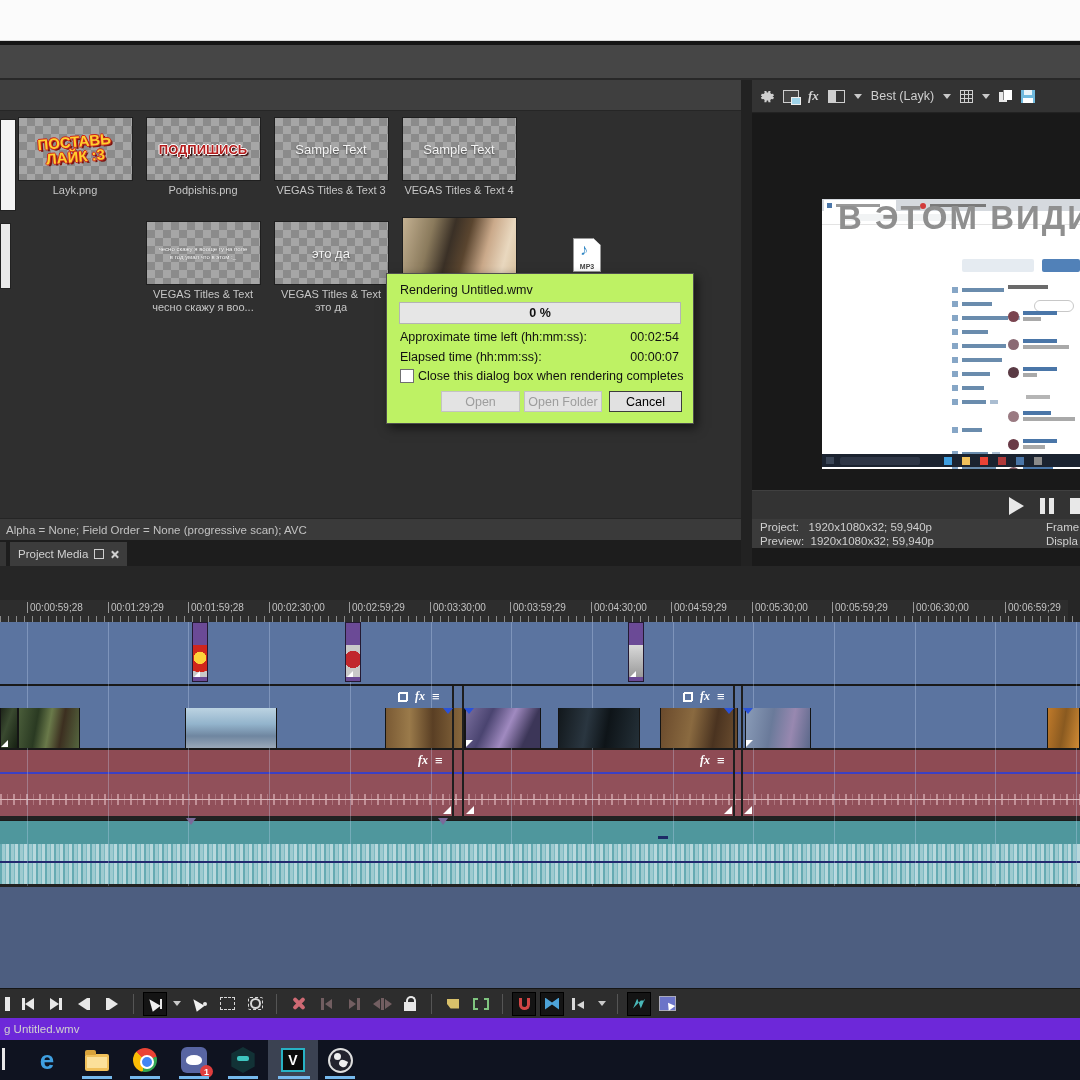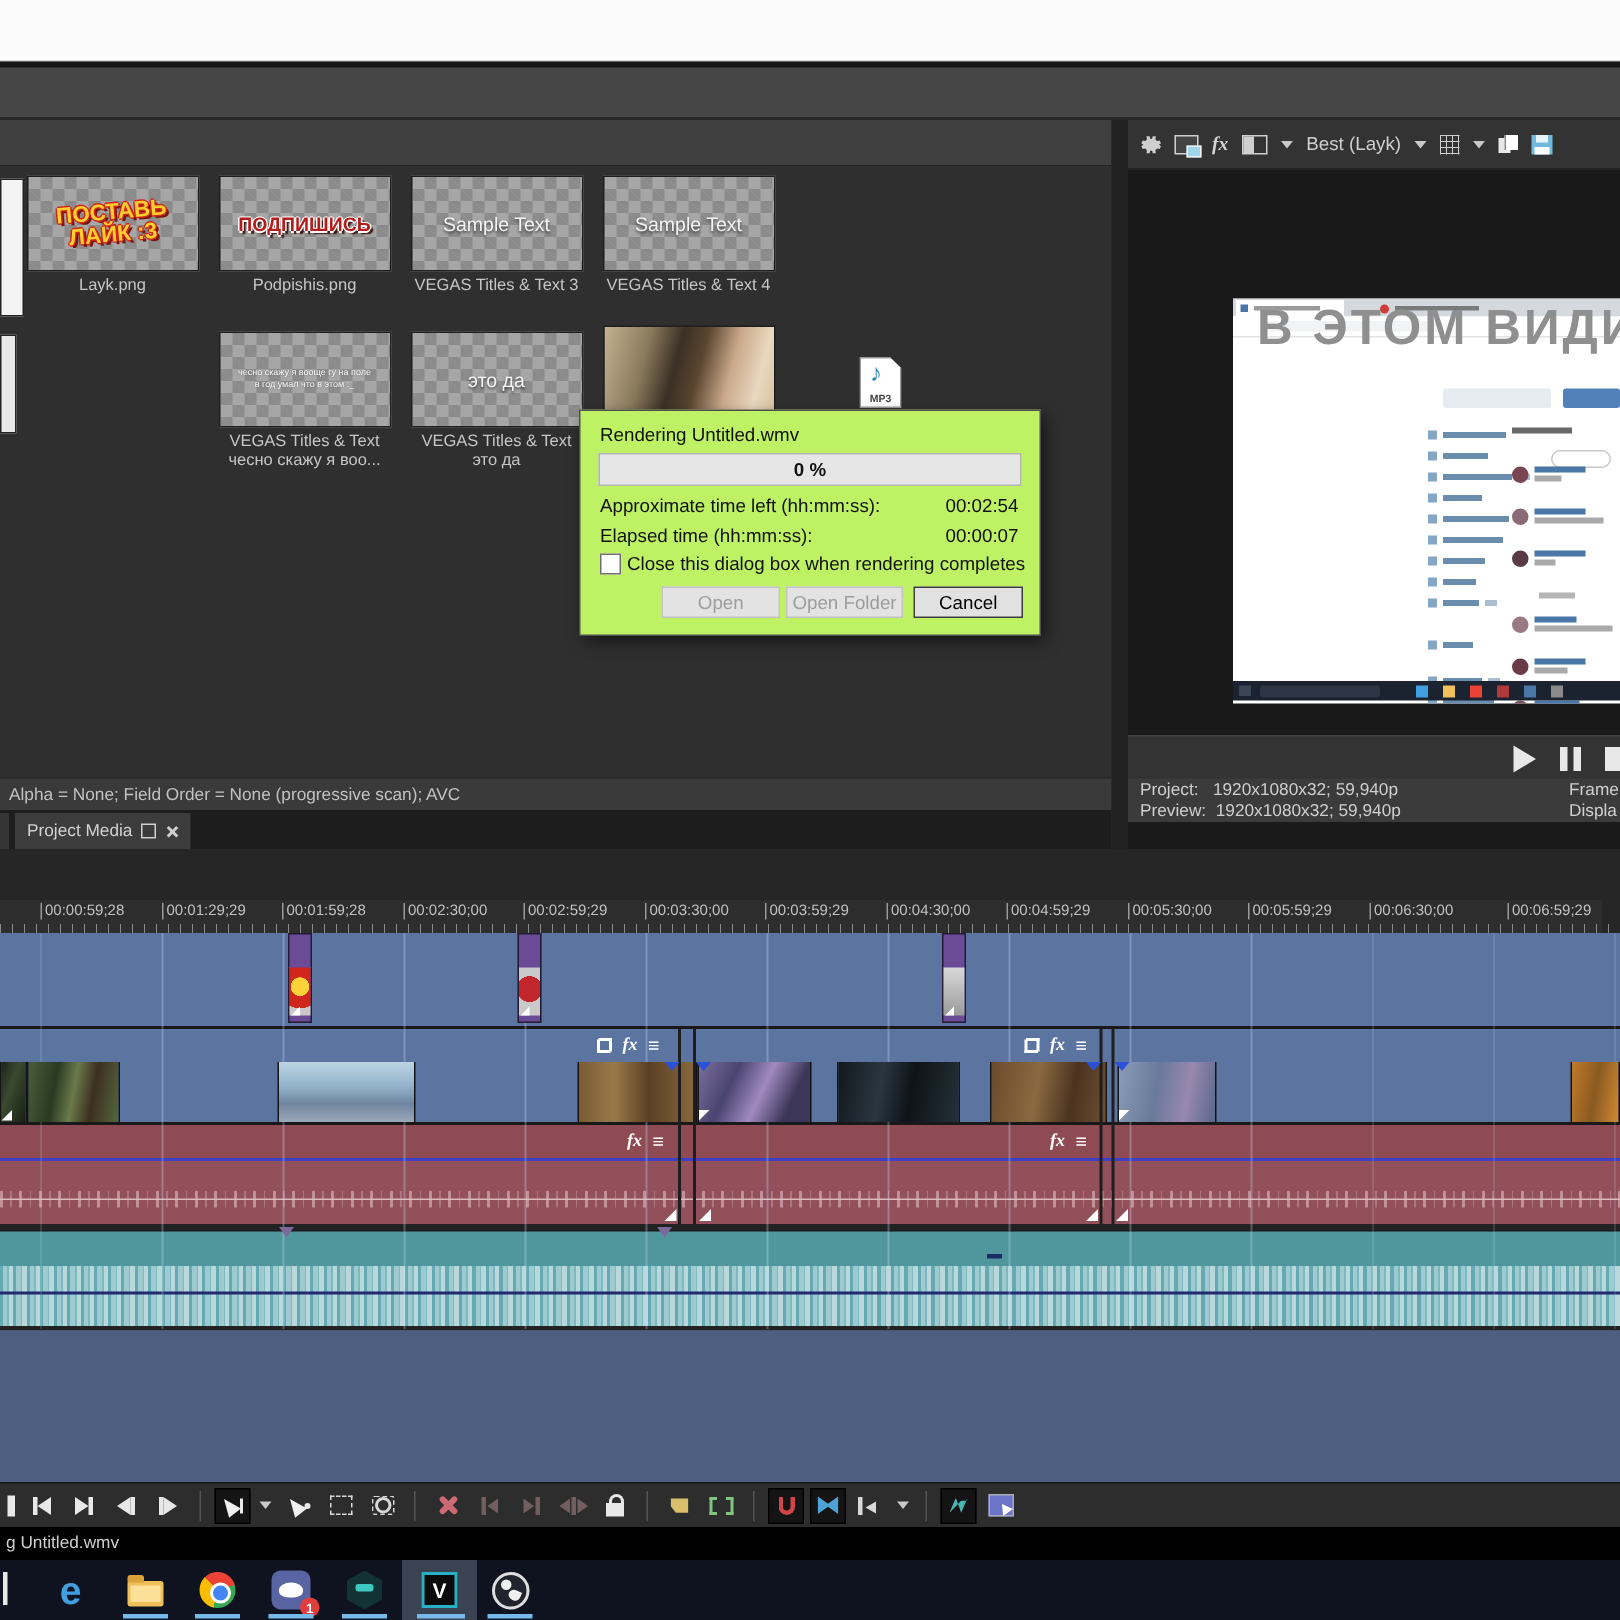--- a/index.html
+++ b/index.html
@@ -154,21 +154,21 @@
   .region-ico i{display:block;width:5px;height:12px;border:2px solid #7fc47f;border-right:none;box-sizing:border-box;}
   .region-ico i:last-child{transform:scaleX(-1);}
   .magnet-ico{width:11px;height:12px;border:3px solid #d04545;border-bottom:none;border-radius:6px 6px 0 0;transform:rotate(180deg);box-sizing:border-box;}
   .autorip-ico{width:14px;height:12px;background:#4da3d8;clip-path:polygon(0 0,50% 42%,100% 0,100% 100%,50% 58%,0 100%);}
   .ripple-ico{width:13px;height:12px;border-left:3px solid #d8d8d8;position:relative;}
   .ripple-ico::after{content:"";position:absolute;left:2px;top:3px;width:0;height:0;border-top:4px solid transparent;border-bottom:4px solid transparent;border-right:7px solid #d8d8d8;}
   .envlock-ico{width:12px;height:10px;background:#49b6b6;clip-path:polygon(0 100%,35% 0,65% 100%,100% 0,100% 20%,65% 20%);}
   .slip-ico{width:15px;height:13px;background:#6b74c8;border:1px solid #aab;position:relative;}
   .slip-ico::after{content:"";position:absolute;right:1px;bottom:1px;width:0;height:0;border-left:4px solid transparent;border-right:4px solid transparent;border-bottom:7px solid #fff;transform:rotate(-35deg);}
   
-  .statusbar{left:0;top:1018px;width:1080px;height:22px;background:#000000;color:#d0d0d0;font-size:11.5px;line-height:22px;padding-left:4px;box-sizing:border-box;}
+  .statusbar{left:0;top:1018px;width:1080px;height:22px;background:#6d28d9;color:#d0d0d0;font-size:11.5px;line-height:22px;padding-left:4px;box-sizing:border-box;}
   .taskbar{left:0;top:1040px;width:1080px;height:40px;background:#0f1320;}
   .tb-ico{position:absolute;top:6px;width:28px;height:28px;display:flex;align-items:center;justify-content:center;}
   .underline{position:absolute;top:36px;height:3px;width:30px;background:#76b9ed;}
   .edge-e{font-size:26px;font-weight:bold;color:#3f9fe0;line-height:26px;}
   .folder{width:24px;height:17px;background:#f0c05a;border-radius:2px;position:relative;margin-top:4px;}
   .folder::before{content:"";position:absolute;left:0;top:-4px;width:11px;height:5px;background:#d9a33b;border-radius:2px 2px 0 0;}
   .folder::after{content:"";position:absolute;left:2px;top:3px;width:20px;height:11px;background:#fbe09a;}
   .chrome{width:24px;height:24px;border-radius:50%;position:relative;
     background:conic-gradient(from -45deg,#ea4335 0 33%,#34a853 0 66%,#fbbc05 0 100%);}
   .chrome::after{content:"";position:absolute;left:7px;top:7px;width:10px;height:10px;border-radius:50%;background:#4285f4;border:2px solid #fff;}

